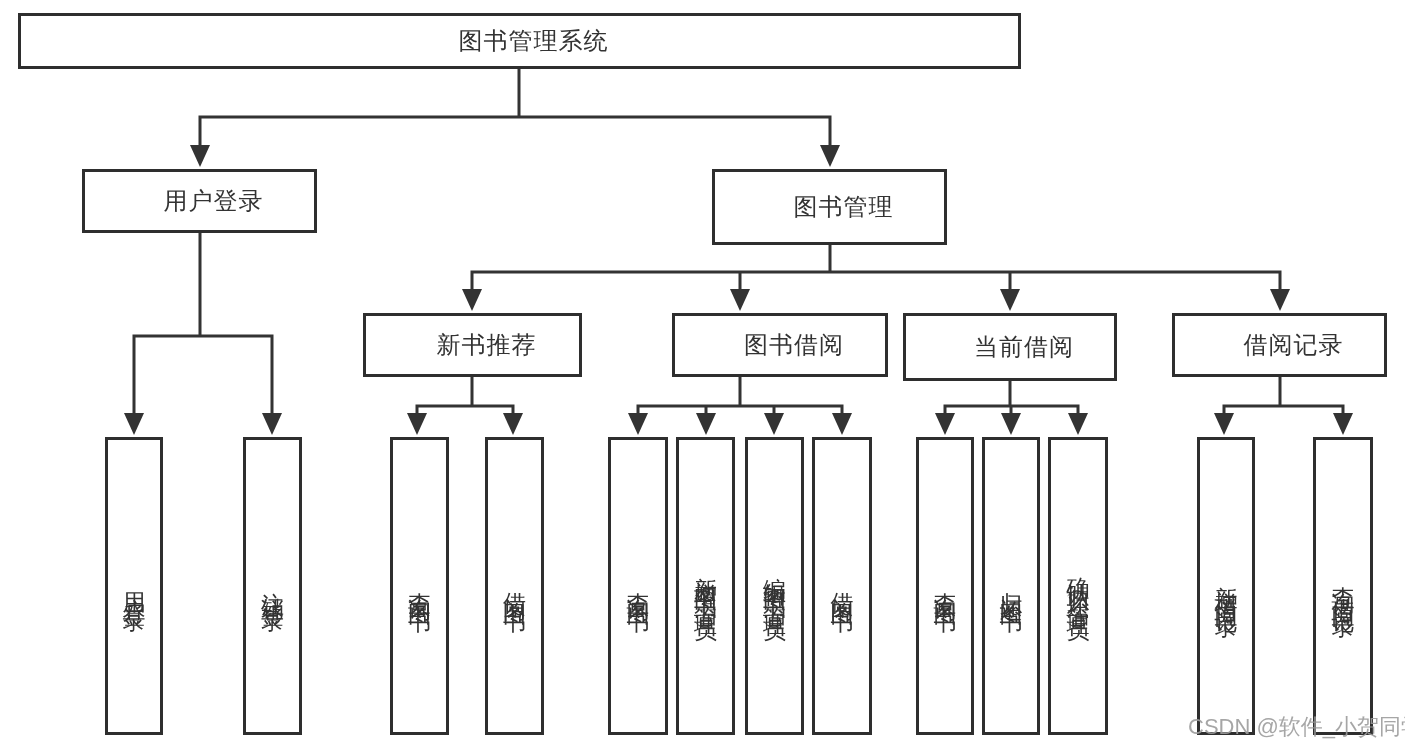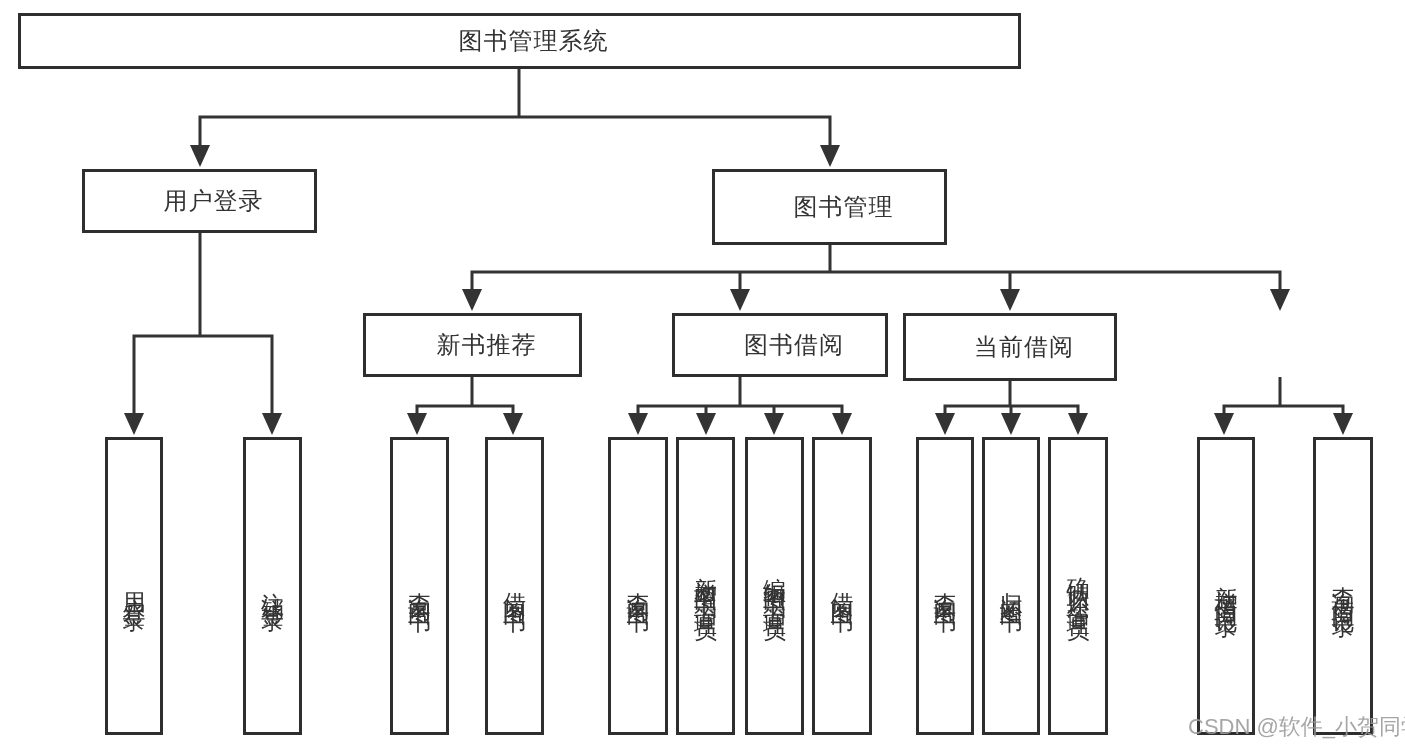--- a/index.html
+++ b/index.html
@@ -63,20 +63,21 @@
   </svg>
 
   <div class="box h" style="left:18px;top:13px;width:1003px;height:56px;">图书管理系统</div>
 
   <div class="box h" style="left:82px;top:169px;width:235px;height:64px;">用户登录</div>
   <div class="box h" style="left:712px;top:169px;width:235px;height:76px;">图书管理</div>
 
   <div class="box h" style="left:363px;top:313px;width:219px;height:64px;">新书推荐</div>
   <div class="box h" style="left:632px;top:313px;width:216px;height:64px;margin-left:40px;">图书借阅</div>
   <div class="box h" style="left:903px;top:313px;width:214px;height:68px;">当前借阅</div>
+  <div class="box h" style="left:1172px;top:313px;width:215px;height:64px;">借阅记录</div>
 
   <div class="box v" style="left:105px;top:437px;width:58px;height:298px;">用户登录</div>
   <div class="box v" style="left:243px;top:437px;width:59px;height:298px;">注销登录</div>
 
   <div class="box v" style="left:390px;top:437px;width:59px;height:298px;">查询图书</div>
   <div class="box v" style="left:485px;top:437px;width:59px;height:298px;">借阅图书</div>
 
   <div class="box v" style="left:608px;top:437px;width:60px;height:298px;">查询图书</div>
   <div class="box v" style="left:676px;top:437px;width:59px;height:298px;">新增图书（管理员）</div>
   <div class="box v" style="left:745px;top:437px;width:59px;height:298px;">编辑图书（管理员）</div>

